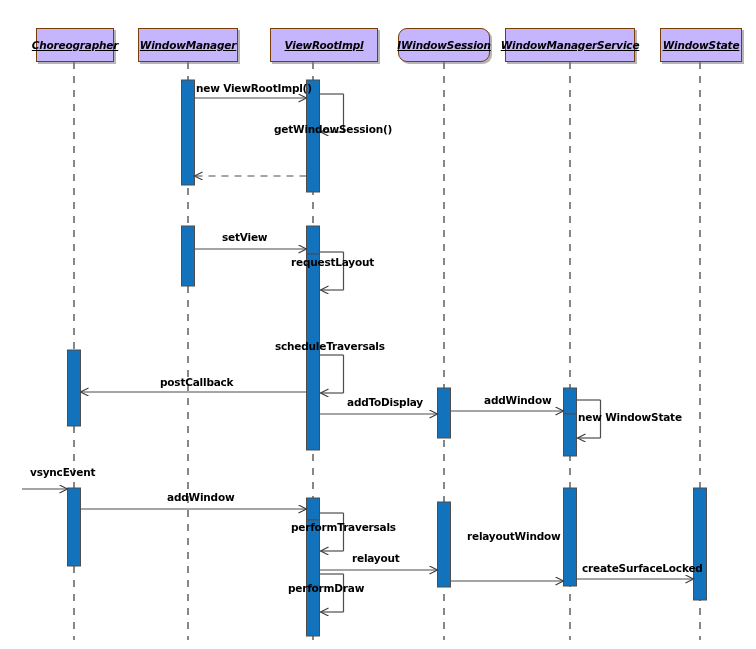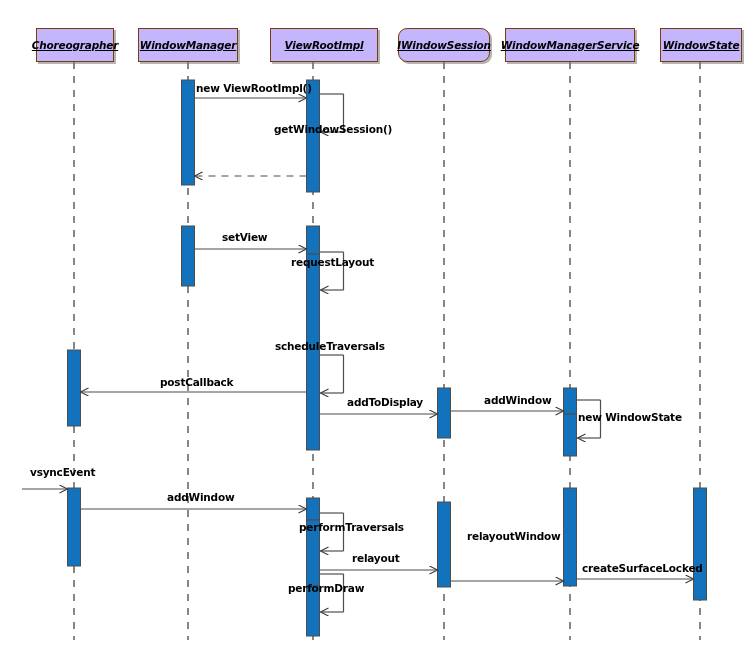--- a/index.html
+++ b/index.html
@@ -184,19 +184,19 @@
       <div class="msg-label" style="left: 274px; top: 123px;">getWindowSession()</div>
       <div class="msg-label" style="left: 222px; top: 231px;">setView</div>
       <div class="msg-label" style="left: 291px; top: 256px;">requestLayout</div>
       <div class="msg-label" style="left: 275px; top: 340px;">scheduleTraversals</div>
       <div class="msg-label" style="left: 160px; top: 376px;">postCallback</div>
       <div class="msg-label" style="left: 347px; top: 396px;">addToDisplay</div>
       <div class="msg-label" style="left: 484px; top: 394px;">addWindow</div>
       <div class="msg-label" style="left: 534px; top: 411px; margin-left: 44px;">new WindowState</div>
       <div class="msg-label" style="left: 22px; top: 466px; margin-left: 8px;">vsyncEvent</div>
       <div class="msg-label" style="left: 167px; top: 491px;">addWindow</div>
-      <div class="msg-label" style="left: 271px; top: 521px; padding-left: 28px;">performTraversals</div>
+      <div class="msg-label" style="left: 263px; top: 521px; padding-left: 28px;">performTraversals</div>
       <div class="msg-label" style="left: 352px; top: 552px;">relayout</div>
       <div class="msg-label" style="left: 467px; top: 530px;">relayoutWindow</div>
       <div class="msg-label" style="left: 582px; top: 562px;">createSurfaceLocked</div>
       <div class="msg-label" style="left: 288px; top: 582px;">performDraw</div>
     </div>
 </div>
 
 </body></html>

